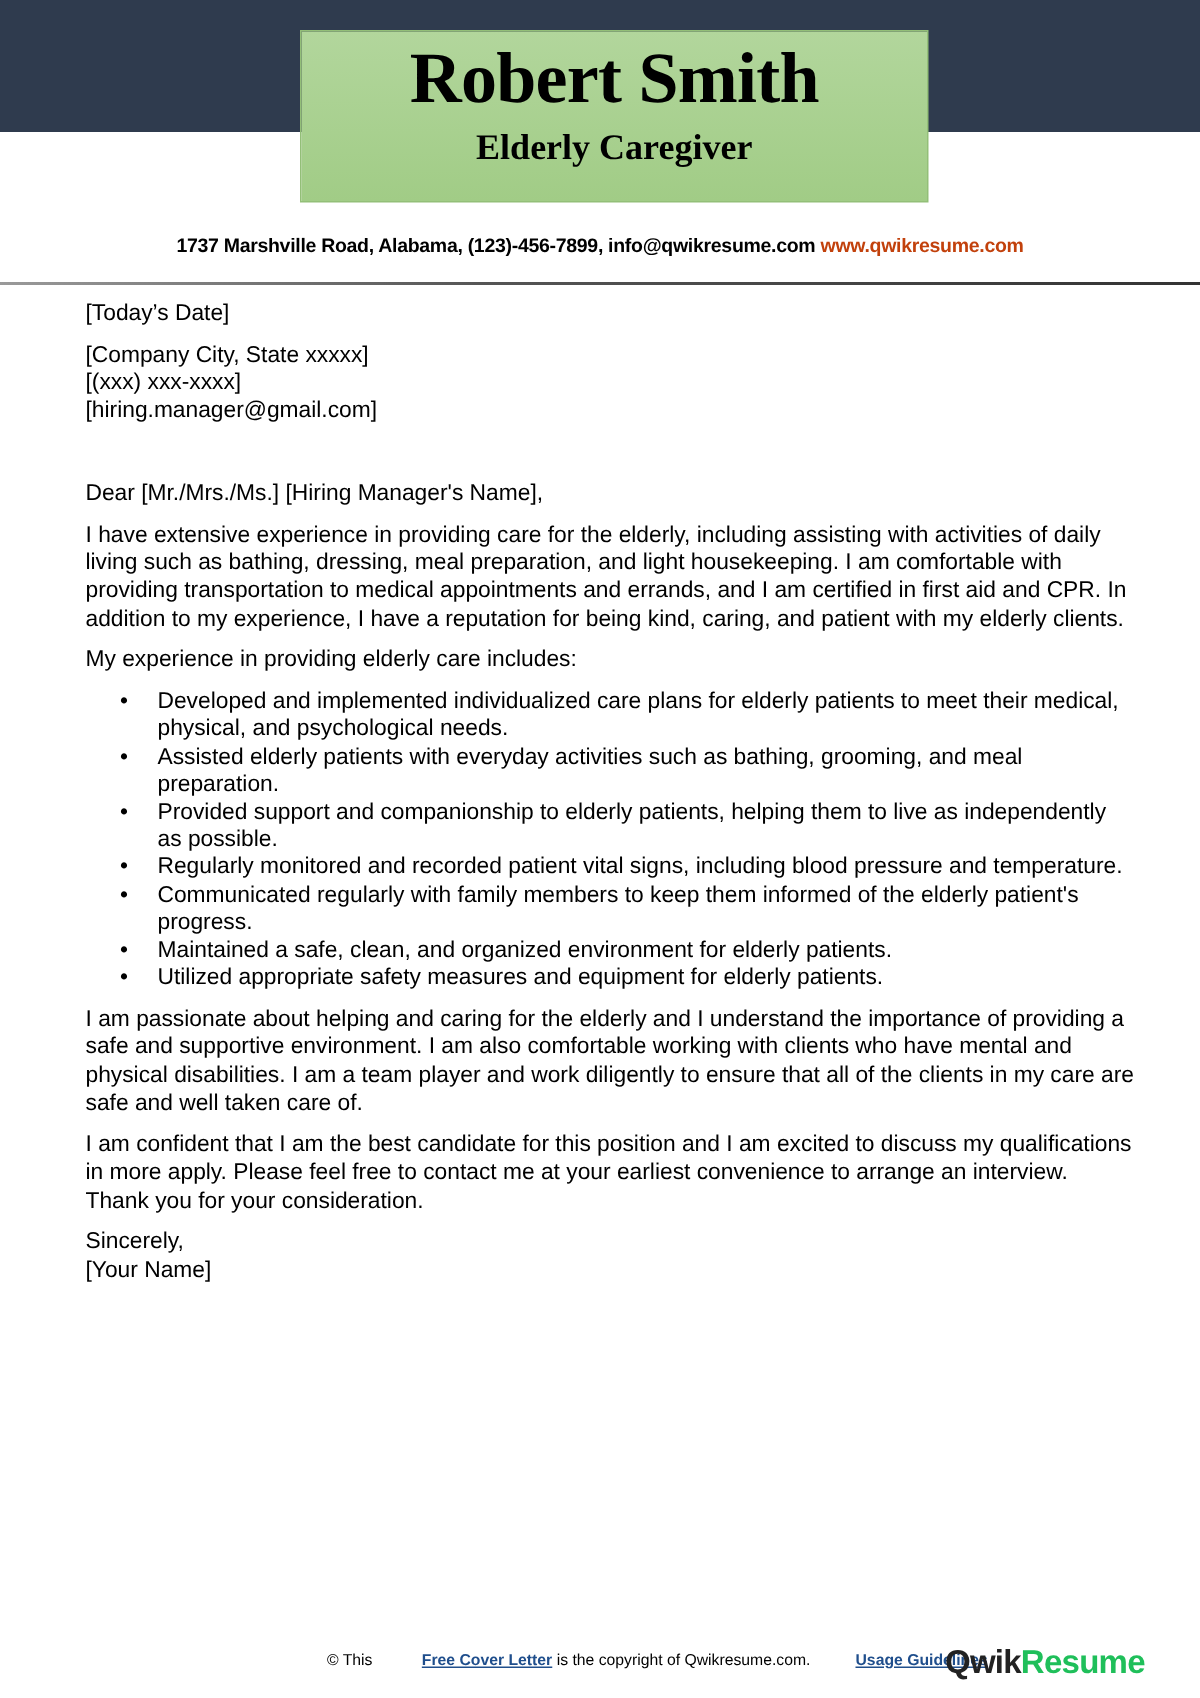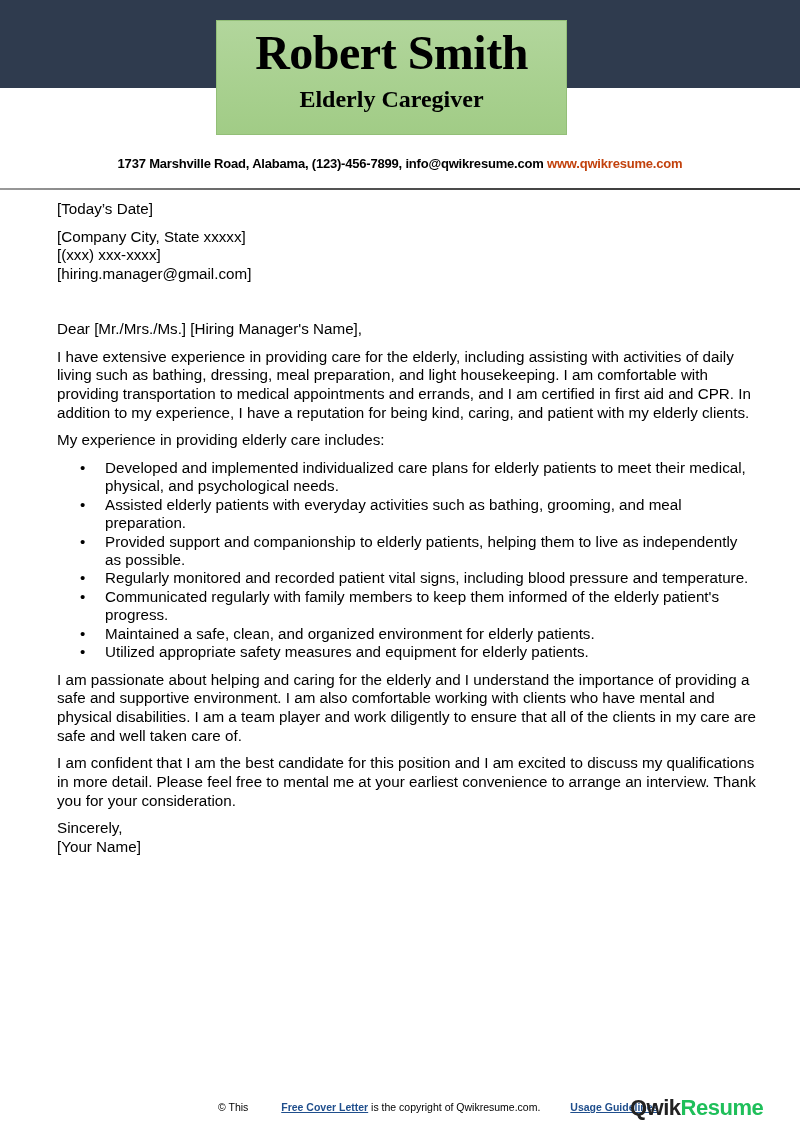--- a/index.html
+++ b/index.html
@@ -16,22 +16,22 @@
       color: #000;
     }
     .header-band {
       position: absolute;
       left: 0; top: 0;
       width: 800px; height: 88px;
       background: #2f3b4e;
     }
     .name-box {
       position: absolute;
-      left: 216px; top: 20px;
-      width: 351px; height: 115px;
+      left: 200px; top: 20px;
+      width: 419px; height: 115px;
       background: linear-gradient(#b2d69c, #a1cc86);
       border: 1px solid #93bf78;
       box-sizing: border-box;
       text-align: center;
     }
     .name {
       font-family: "Liberation Serif", serif;
       font-weight: bold;
       font-size: 48px;
       line-height: 52px;
@@ -151,21 +151,21 @@
     <li><span class="dot">•</span><span>Developed and implemented individualized care plans for elderly patients to meet their medical, physical, and psychological needs.</span></li>
     <li><span class="dot">•</span><span>Assisted elderly patients with everyday activities such as bathing, grooming, and meal preparation.</span></li>
     <li><span class="dot">•</span><span>Provided support and companionship to elderly patients, helping them to live as independently as possible.</span></li>
     <li><span class="dot">•</span><span>Regularly monitored and recorded patient vital signs, including blood pressure and temperature.</span></li>
     <li><span class="dot">•</span><span>Communicated regularly with family members to keep them informed of the elderly patient's progress.</span></li>
     <li><span class="dot">•</span><span>Maintained a safe, clean, and organized environment for elderly patients.</span></li>
     <li><span class="dot">•</span><span>Utilized appropriate safety measures and equipment for elderly patients.</span></li>
   </ul>
 
   <p>I am passionate about helping and caring for the elderly and I understand the importance of providing a safe and supportive environment. I am also comfortable working with clients who have mental and physical disabilities. I am a team player and work diligently to ensure that all of the clients in my care are safe and well taken care of.</p>
-  <p>I am confident that I am the best candidate for this position and I am excited to discuss my qualifications in more detail. Please feel free to mental me at your earliest convenience to arrange an interview. Thank you for your consideration.</p>
+  <p>I am confident that I am the best candidate for this position and I am excited to discuss my qualifications in more apply. Please feel free to contact me at your earliest convenience to arrange an interview. Thank you for your consideration.</p>
 
   <div class="closing">
     <div>Sincerely,</div>
     <div>[Your Name]</div>
   </div>
 </div>
 
 <div class="footer">
   <span class="copy"><span>© This </span><a>Free Cover Letter</a><span> is the copyright of Qwikresume.com.</span><a>Usage Guidelines</a></span>
 </div>

